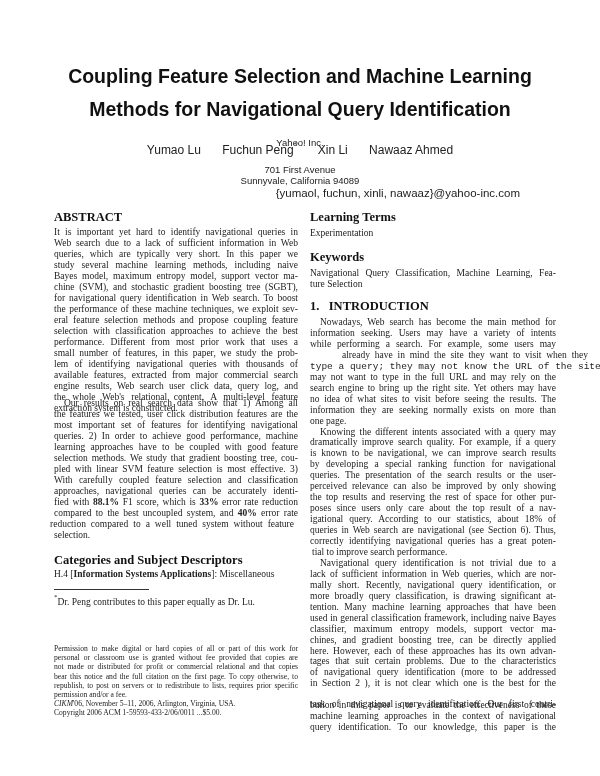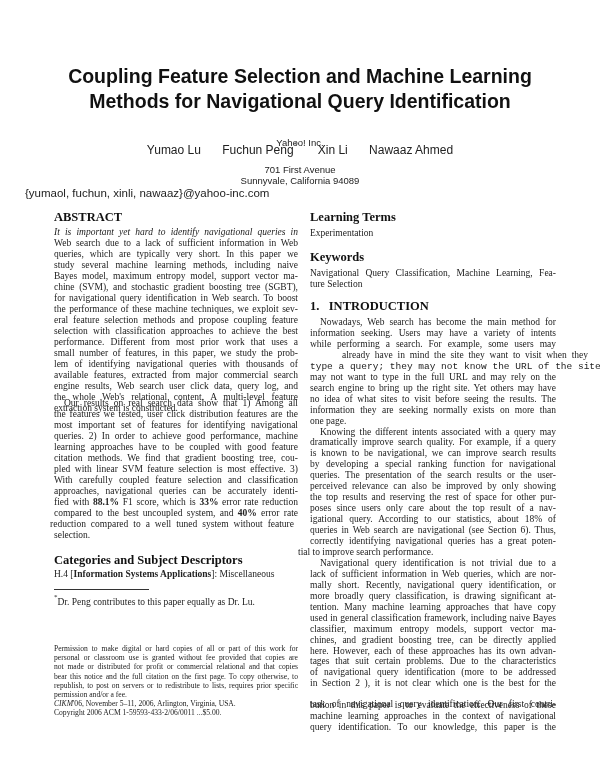--- a/index.html
+++ b/index.html
@@ -3,57 +3,57 @@
 <meta charset="utf-8">
 <style>
   html, body { margin:0; padding:0; background:#ffffff; }
   body { width:600px; height:776px; position:relative; overflow:hidden; color:#1a1a1a; }
   .title { position:absolute; left:0; width:600px; text-align:center;
            font-family:"Liberation Sans", sans-serif; font-weight:bold; font-size:19.5px; line-height:25px; color:#111; }
   .authors { position:absolute; left:0; width:600px; text-align:center;
              font-family:"Liberation Sans", sans-serif; font-size:12px; line-height:15px; color:#222; }
   .aff { position:absolute; left:0; width:600px; text-align:center;
          font-family:"Liberation Sans", sans-serif; font-size:9.5px; line-height:11px; color:#222; }
-  .email { position:absolute; left:0; width:520px; text-align:left;
-           font-family:"Liberation Sans", sans-serif; font-size:11.5px; line-height:14px; color:#222;padding-left:25px; }
+  .email { position:absolute; left:0; width:520px; text-align:right;
+           font-family:"Liberation Sans", sans-serif; font-size:11.5px; line-height:14px; color:#222; }
   .author-name { display:inline-block; margin:0 9px; }
   sup.star { font-size:7px; position:relative; top:-2px; }
 
   .h1 { position:absolute; font-family:"Liberation Serif", serif; font-weight:bold; font-size:12.5px; line-height:14px; color:#111; white-space:nowrap; }
   .line { position:absolute; font-family:"Liberation Serif", serif; font-size:9.5px; line-height:11px; color:#222;
           white-space:nowrap; text-align:justify; text-align-last:justify; }
   .line.last { text-align-last:left; }
   .smallline { position:absolute; font-family:"Liberation Serif", serif; font-size:7.6px; line-height:9.3px; color:#222;
                white-space:nowrap; text-align:justify; text-align-last:justify; }
   .smallline.last { text-align-last:left; }
   .rule { position:absolute; height:1px; background:#333; }
   b.bf { font-weight:bold; }
   i.it { font-style:italic; }
 </style>
 </head>
 <body>
 
 <div class="title" style="top:64px;">Coupling Feature Selection and Machine Learning</div>
-<div class="title" style="top:89px;">Methods for Navigational Query Identification</div>
+<div class="title" style="top:97px;">Methods for Navigational Query Identification</div>
 
 <div class="authors" style="top:139px;">
   <span class="author-name">Yumao Lu</span>
   <span class="author-name"><span>Fuchun Peng</span><sup class="star">*</sup></span>
   <span class="author-name">Xin Li</span>
   <span class="author-name">Nawaaz Ahmed</span>
 </div>
 <div class="aff" style="top:137px;">Yahoo! Inc.</div>
 <div class="aff" style="top:164px;">701 First Avenue</div>
 <div class="aff" style="top:175px;">Sunnyvale, California 94089</div>
 <div class="email" style="top:186px;">{yumaol, fuchun, xinli, nawaaz}@yahoo-inc.com</div>
 
 <div>
   <div class="h1" style="left:54px; top:210px;">ABSTRACT</div>
   <div id="abs-lines">
-      <div class="line" style="left: 54px; width: 244px; top: 227px; font-style: italic;">It is important yet hard to identify navigational queries in</div>
+      <div class="line" style="left: 54px; width: 244px; top: 227px;">It is important yet hard to identify navigational queries in</div>
       <div class="line" style="left: 54px; width: 244px; top: 238px;">Web search due to a lack of sufficient information in Web</div>
       <div class="line" style="left: 54px; width: 244px; top: 249px;">queries, which are typically very short. In this paper we</div>
       <div class="line" style="left: 54px; width: 244px; top: 260px;">study several machine learning methods, including naive</div>
       <div class="line" style="left: 54px; width: 244px; top: 271px;">Bayes model, maximum entropy model, support vector ma-</div>
       <div class="line" style="left: 54px; width: 244px; top: 282px;">chine (SVM), and stochastic gradient boosting tree (SGBT),</div>
       <div class="line" style="left: 54px; width: 244px; top: 293px;">for navigational query identification in Web search. To boost</div>
       <div class="line" style="left: 54px; width: 244px; top: 304px;">the performance of these machine techniques, we exploit sev-</div>
       <div class="line" style="left: 54px; width: 244px; top: 315px;">eral feature selection methods and propose coupling feature</div>
       <div class="line" style="left: 54px; width: 244px; top: 326px;">selection with classification approaches to achieve the best</div>
       <div class="line" style="left: 54px; width: 244px; top: 337px;">performance. Different from most prior work that uses a</div>
@@ -63,21 +63,21 @@
       <div class="line" style="left: 54px; width: 244px; top: 381px;">engine results, Web search user click data, query log, and</div>
       <div class="line" style="left: 54px; width: 244px; top: 392px;">the whole Web's relational content. A multi-level feature</div>
       <div class="line last" style="left: 54px; width: 244px; top: 403px;">extraction system is constructed.</div>
     </div>
   <div id="abs2-lines">
       <div class="line" style="left: 64px; width: 234px; top: 398px;">Our results on real search data show that 1) Among all</div>
       <div class="line" style="left: 54px; width: 244px; top: 409px;">the features we tested, user click distribution features are the</div>
       <div class="line" style="left: 54px; width: 244px; top: 420px;">most important set of features for identifying navigational</div>
       <div class="line" style="left: 54px; width: 244px; top: 431px;">queries. 2) In order to achieve good performance, machine</div>
       <div class="line" style="left: 54px; width: 244px; top: 442px;">learning approaches have to be coupled with good feature</div>
-      <div class="line" style="left: 54px; width: 244px; top: 453px;">citation methods. We find that gradient boosting tree, cou-</div>
+      <div class="line" style="left: 54px; width: 244px; top: 453px;">selection methods. We study that gradient boosting tree, cou-</div>
       <div class="line" style="left: 54px; width: 244px; top: 464px;">pled with linear SVM feature selection is most effective. 3)</div>
       <div class="line" style="left: 54px; width: 244px; top: 475px;">With carefully coupled feature selection and classification</div>
       <div class="line" style="left: 54px; width: 244px; top: 486px;">approaches, navigational queries can be accurately identi-</div>
     </div>
 
   <div class="line" style="left:54px; width:244px; top:497px;">
     <span>fied with </span><b class="bf">88.1%</b><span> F1 score, which is </span><b class="bf">33%</b><span> error rate reduction</span>
   </div>
   <div class="line" style="left:54px; width:244px; top:508px;">
     <span>compared to the best uncoupled system, and </span><b class="bf">40%</b><span> error rate</span>
@@ -133,26 +133,26 @@
       <div class="line" style="left: 310px; width: 246px; top: 437.45px;">dramatically improve search quality. For example, if a query</div>
       <div class="line" style="left: 310px; width: 246px; top: 448.4px;">is known to be navigational, we can improve search results</div>
       <div class="line" style="left: 310px; width: 246px; top: 459.35px;">by developing a special ranking function for navigational</div>
       <div class="line" style="left: 310px; width: 246px; top: 470.3px;">queries. The presentation of the search results or the user-</div>
       <div class="line" style="left: 310px; width: 246px; top: 481.25px;">perceived relevance can also be improved by only showing</div>
       <div class="line" style="left: 310px; width: 246px; top: 492.2px;">the top results and reserving the rest of space for other pur-</div>
       <div class="line" style="left: 310px; width: 246px; top: 503.15px;">poses since users only care about the top result of a nav-</div>
       <div class="line" style="left: 310px; width: 246px; top: 514.1px;">igational query. According to our statistics, about 18% of</div>
       <div class="line" style="left: 310px; width: 246px; top: 525.05px;">queries in Web search are navigational (see Section 6). Thus,</div>
       <div class="line" style="left: 310px; width: 246px; top: 536px;">correctly identifying navigational queries has a great poten-</div>
-      <div class="line last" style="left: 298px; width: 246px; top: 546.95px;">tial to improve search performance.</div>
+      <div class="line last" style="left: 312px; width: 246px; top: 546.95px;">tial to improve search performance.</div>
       <div class="line" style="left: 320px; width: 236px; top: 557.9px;">Navigational query identification is not trivial due to a</div>
       <div class="line" style="left: 310px; width: 246px; top: 568.85px;">lack of sufficient information in Web queries, which are nor-</div>
       <div class="line" style="left: 310px; width: 246px; top: 579.8px;">mally short. Recently, navigational query identification, or</div>
       <div class="line" style="left: 310px; width: 246px; top: 590.75px;">more broadly query classification, is drawing significant at-</div>
-      <div class="line" style="left: 310px; width: 246px; top: 601.7px;">tention. Many machine learning approaches that have copy</div>
+      <div class="line" style="left: 310px; width: 246px; top: 601.7px;">tention. Many machine learning approaches that have been</div>
       <div class="line" style="left: 310px; width: 246px; top: 612.65px;">used in general classification framework, including naive Bayes</div>
       <div class="line" style="left: 310px; width: 246px; top: 623.6px;">classifier, maximum entropy models, support vector ma-</div>
       <div class="line" style="left: 310px; width: 246px; top: 634.55px;">chines, and gradient boosting tree, can be directly applied</div>
       <div class="line" style="left: 310px; width: 246px; top: 645.5px;">here. However, each of these approaches has its own advan-</div>
       <div class="line" style="left: 310px; width: 246px; top: 656.45px;">tages that suit certain problems. Due to the characteristics</div>
       <div class="line" style="left: 310px; width: 246px; top: 667.4px;">of navigational query identification (more to be addressed</div>
       <div class="line" style="left: 310px; width: 246px; top: 678.35px;">in Section 2 ), it is not clear which one is the best for the</div>
       <div class="line" style="left: 310px; width: 246px; top: 689.3px; margin-top: 10px;">task of navigational query identification. Our first contri-</div>
       <div class="line" style="left: 310px; width: 246px; top: 700.25px;">bution in this paper is to evaluate the effectiveness of these</div>
       <div class="line" style="left: 310px; width: 246px; top: 711.2px;">machine learning approaches in the context of navigational</div>

